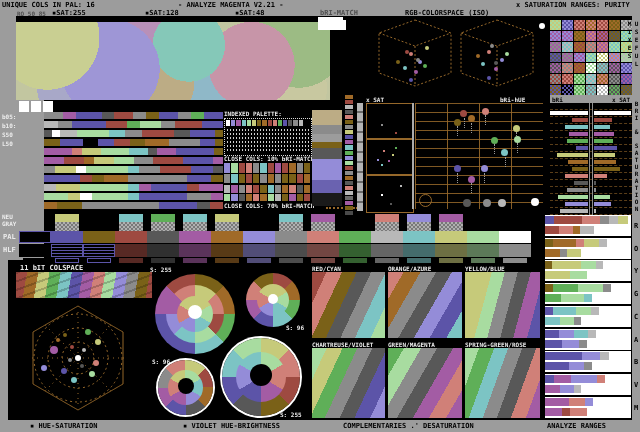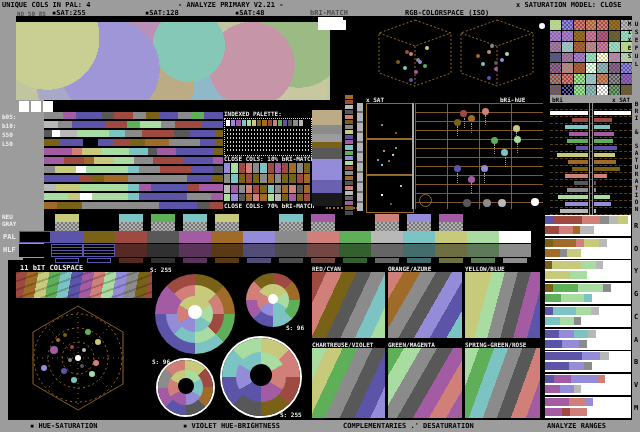--- a/index.html
+++ b/index.html
@@ -22,29 +22,29 @@
 
 <div id="screen">
 
   <div class="abs gray" style="left:0;top:0;width:640px;height:16px;"></div>
   <div class="abs gray" style="left:632px;top:0;width:8px;height:432px;"></div>
   <div class="abs gray" style="left:0;top:16px;width:16px;height:84px;"></div>
   <div class="abs gray" style="left:0;top:100px;width:44px;height:160px;"></div>
   <div class="abs gray" style="left:0;top:260px;width:8px;height:160px;"></div>
   <div class="abs gray" style="left:0;top:420px;width:640px;height:12px;"></div>
 
-  <span class="abs t" style="left:2px;top:1px;">UNIQUE COLS IN PAL: 4</span>
-  <span class="abs t" style="left:178px;top:1px;">- ANALYZE PRIMARY V2.21 -</span>
-  <span class="abs t" style="left:516px;top:1px;">x SATURATION MODEL: CLOSE</span>
+  <span class="abs t" style="left:2px;top:1px;">UNIQUE COLS IN PAL: 16</span>
+  <span class="abs t" style="left:178px;top:1px;">- ANALYZE MAGENTA V2.21 -</span>
+  <span class="abs t" style="left:516px;top:1px;">x SATURATION RANGES: PURITY</span>
 
   <span class="abs t t6 td" style="left:17px;top:10px;">RO 50 85</span>
   <span class="abs t" style="left:52px;top:9px;">▪SAT:255</span>
   <span class="abs t" style="left:145px;top:9px;">▪SAT:128</span>
   <span class="abs t" style="left:235px;top:9px;">▪SAT:48</span>
-  <span class="abs t td" style="left:310px;top:9px;">bRI-MATCH</span>
+  <span class="abs t td" style="left:320px;top:9px;">bRI-MATCH</span>
   <span class="abs t" style="left:405px;top:9px;">RGB-COLORSPACE (ISO)</span>
 
   <div class="abs" id="blob" style="left: 16px; top: 22px; width: 314px; height: 78px; background: radial-gradient(circle at 10% 20%, rgb(201, 207, 146) 0px, rgb(201, 207, 146) 18%, transparent 18%), radial-gradient(circle at 30% 60%, rgb(158, 150, 214) 0px, rgb(158, 150, 214) 22%, transparent 22%), radial-gradient(circle at 55% 30%, rgb(133, 200, 184) 0px, rgb(133, 200, 184) 20%, transparent 20%), radial-gradient(circle at 75% 55%, rgb(199, 149, 168) 0px, rgb(199, 149, 168) 18%, transparent 18%), radial-gradient(circle at 90% 25%, rgb(156, 187, 132) 0px, rgb(156, 187, 132) 16%, transparent 16%), radial-gradient(circle at 45% 80%, rgb(188, 172, 133) 0px, rgb(188, 172, 133) 20%, transparent 20%), radial-gradient(circle at 20% 85%, rgb(168, 168, 200) 0px, rgb(168, 168, 200) 16%, transparent 16%), radial-gradient(circle at 65% 75%, rgb(143, 184, 200) 0px, rgb(143, 184, 200) 18%, transparent 18%), radial-gradient(circle at 85% 85%, rgb(200, 200, 160) 0px, rgb(200, 200, 160) 16%, transparent 16%), radial-gradient(circle at 40% 15%, rgb(184, 144, 184) 0px, rgb(184, 144, 184) 15%, transparent 15%), rgb(194, 198, 160);"></div>
   <div class="abs" style="left:19px;top:101px;width:10px;height:11px;background:#FFF;"></div>
   <div class="abs" style="left:31px;top:101px;width:10px;height:11px;background:#FFF;"></div>
   <div class="abs" style="left:43px;top:101px;width:10px;height:11px;background:#FFF;"></div>
 
   <span class="abs t t6 tw" style="left:2px;top:113px;">b05:</span>
   <span class="abs t t6 tw" style="left:2px;top:122px;">b10:</span>
   <span class="abs t t6 tw" style="left:2px;top:131px;">S50</span>

